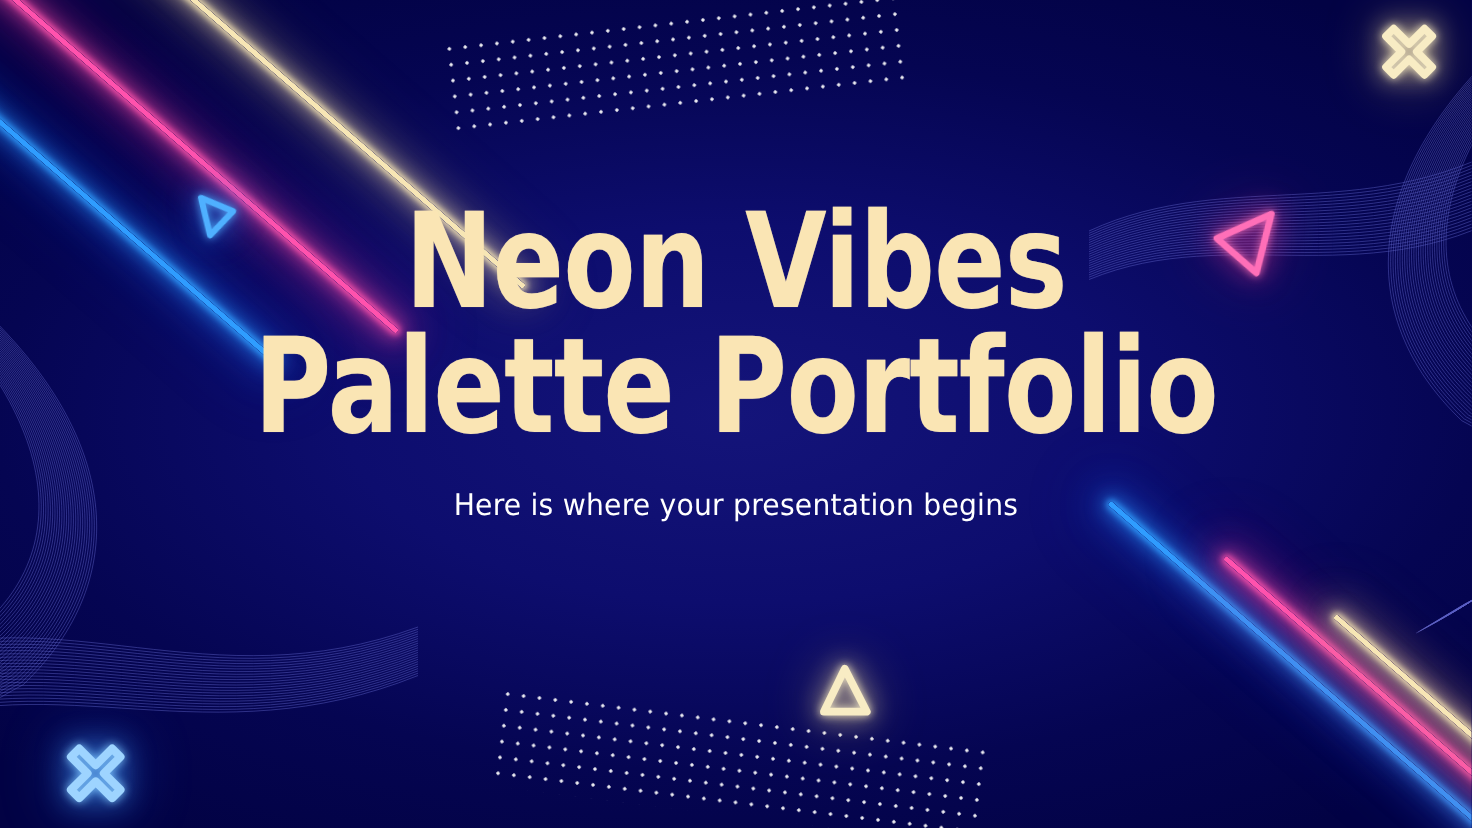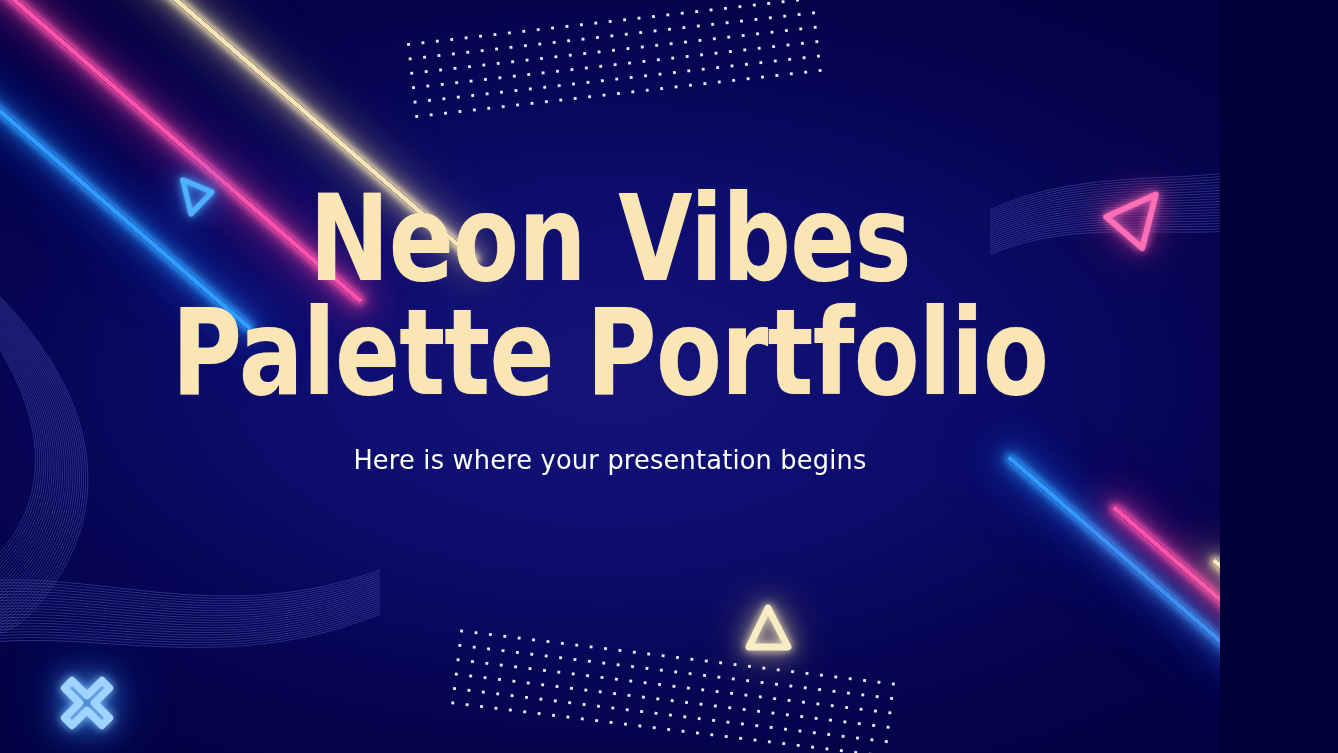--- a/index.html
+++ b/index.html
@@ -7,21 +7,21 @@
 
   html, body {
     width: 1338px;
     height: 753px;
     overflow: hidden;
     background: #000038;
   }
 
   #slide {
     position: relative;
-    width: 1220px;
+    width: 1338px;
     height: 753px;
     background: #0a0a66;
     overflow: hidden;
     font-family: "Liberation Sans", sans-serif;
   }
 
   
   .bg-base {
     position: absolute;
     inset: 0;

